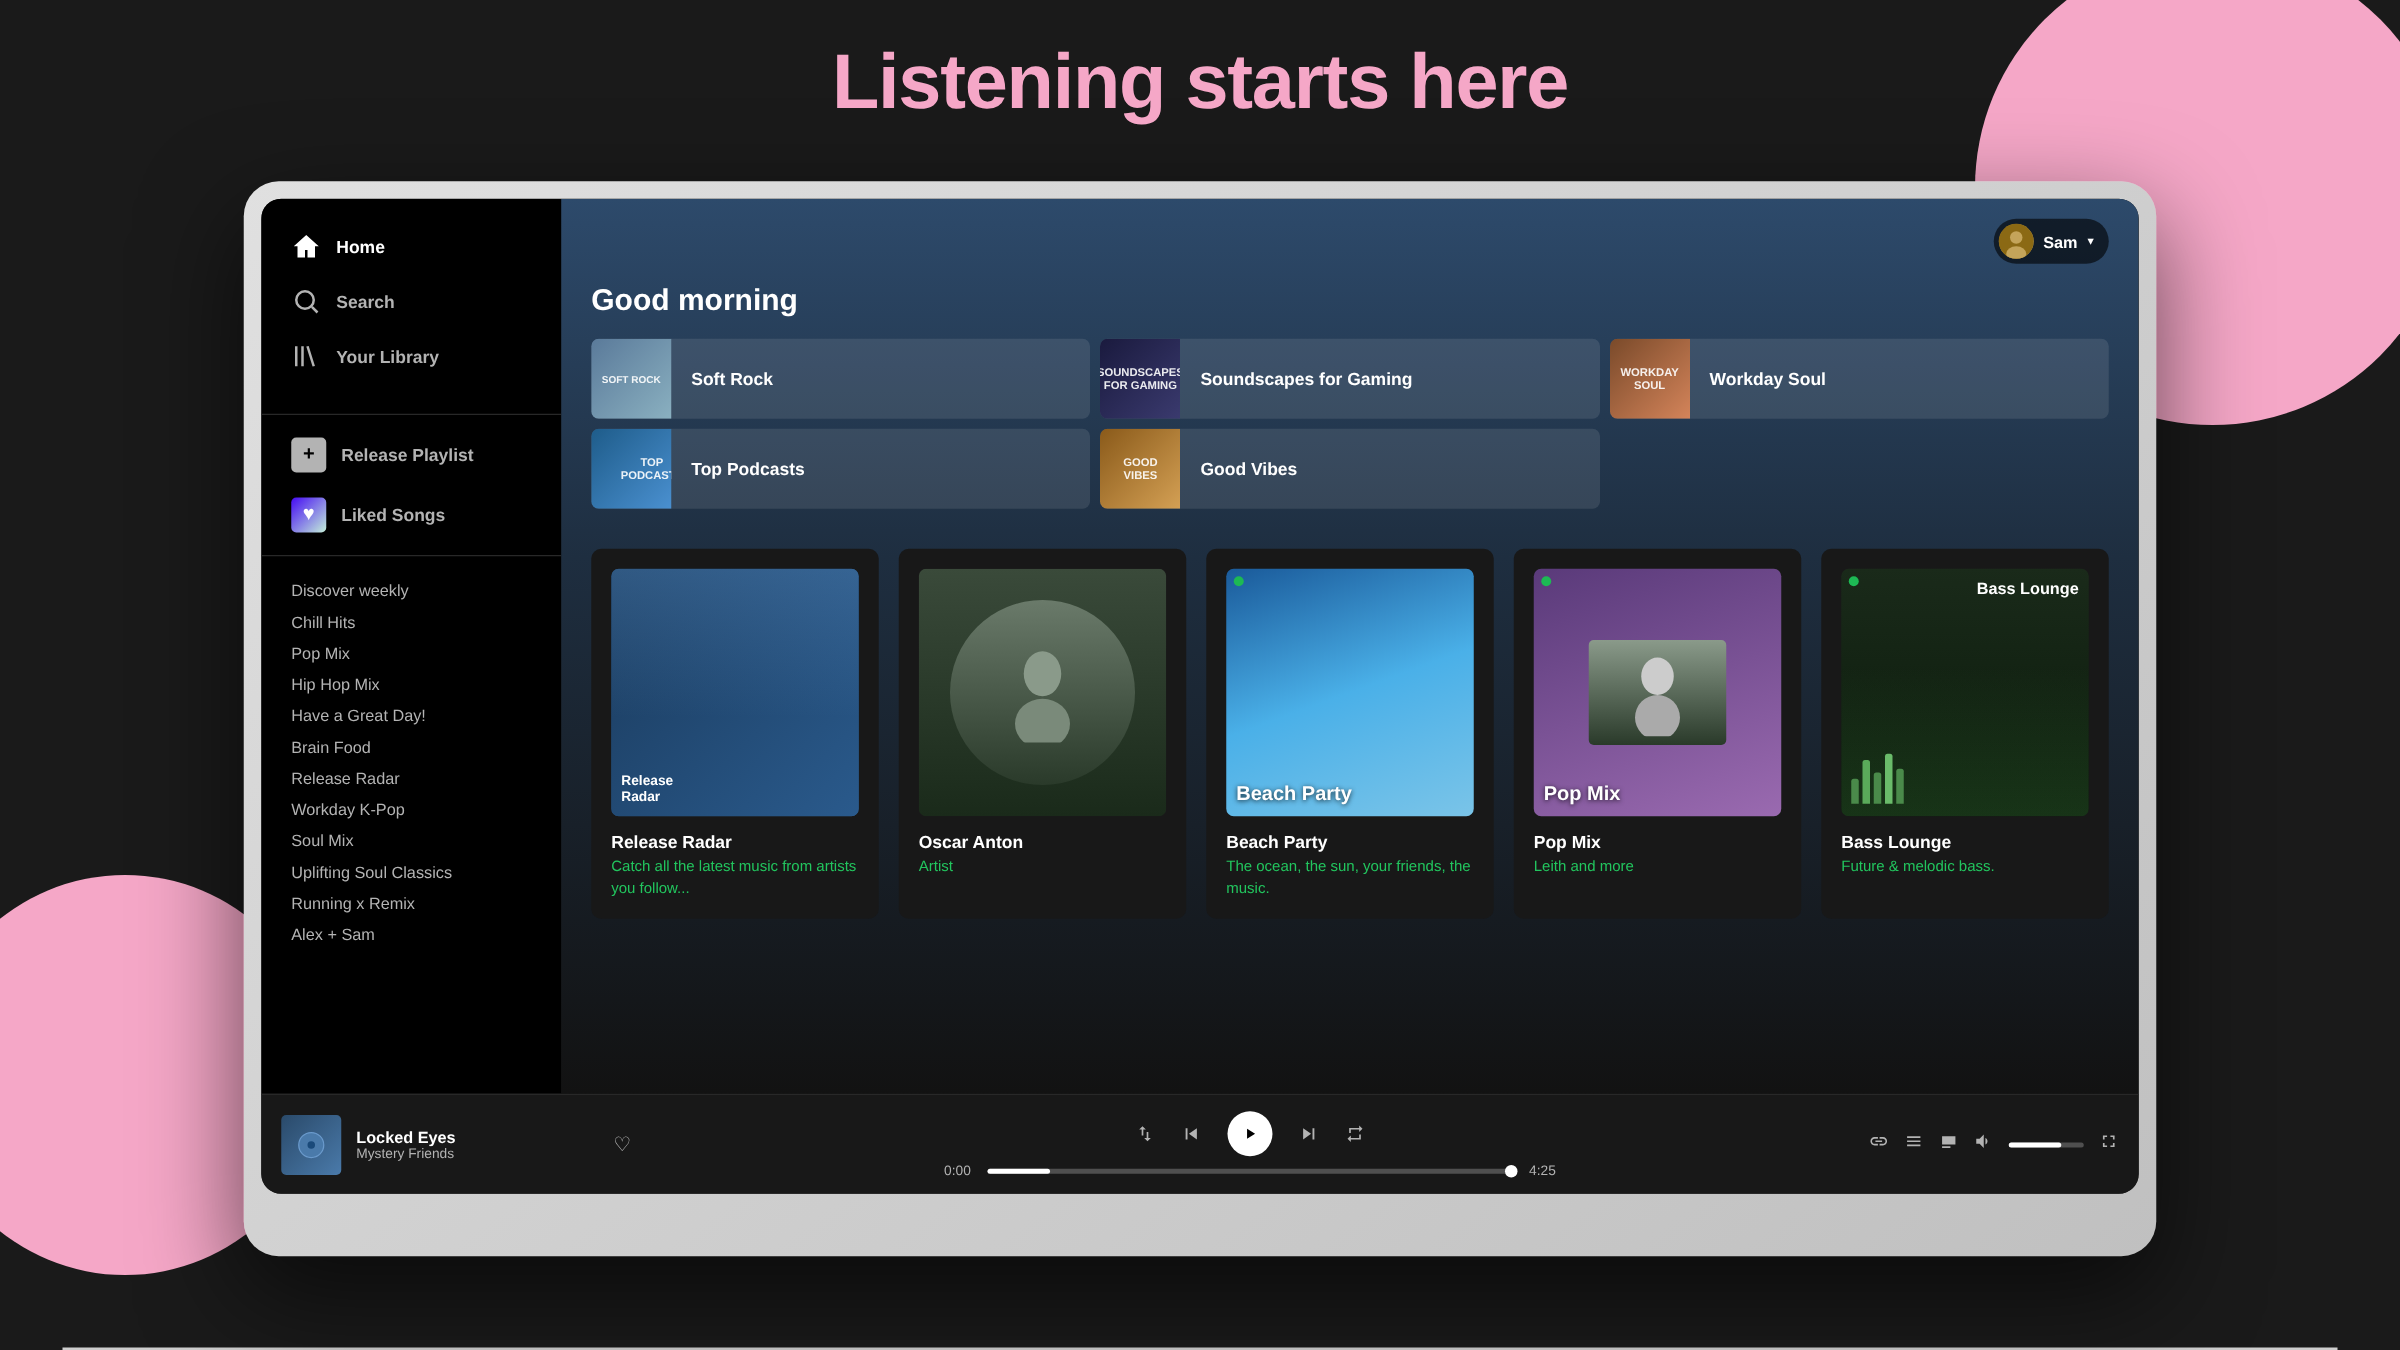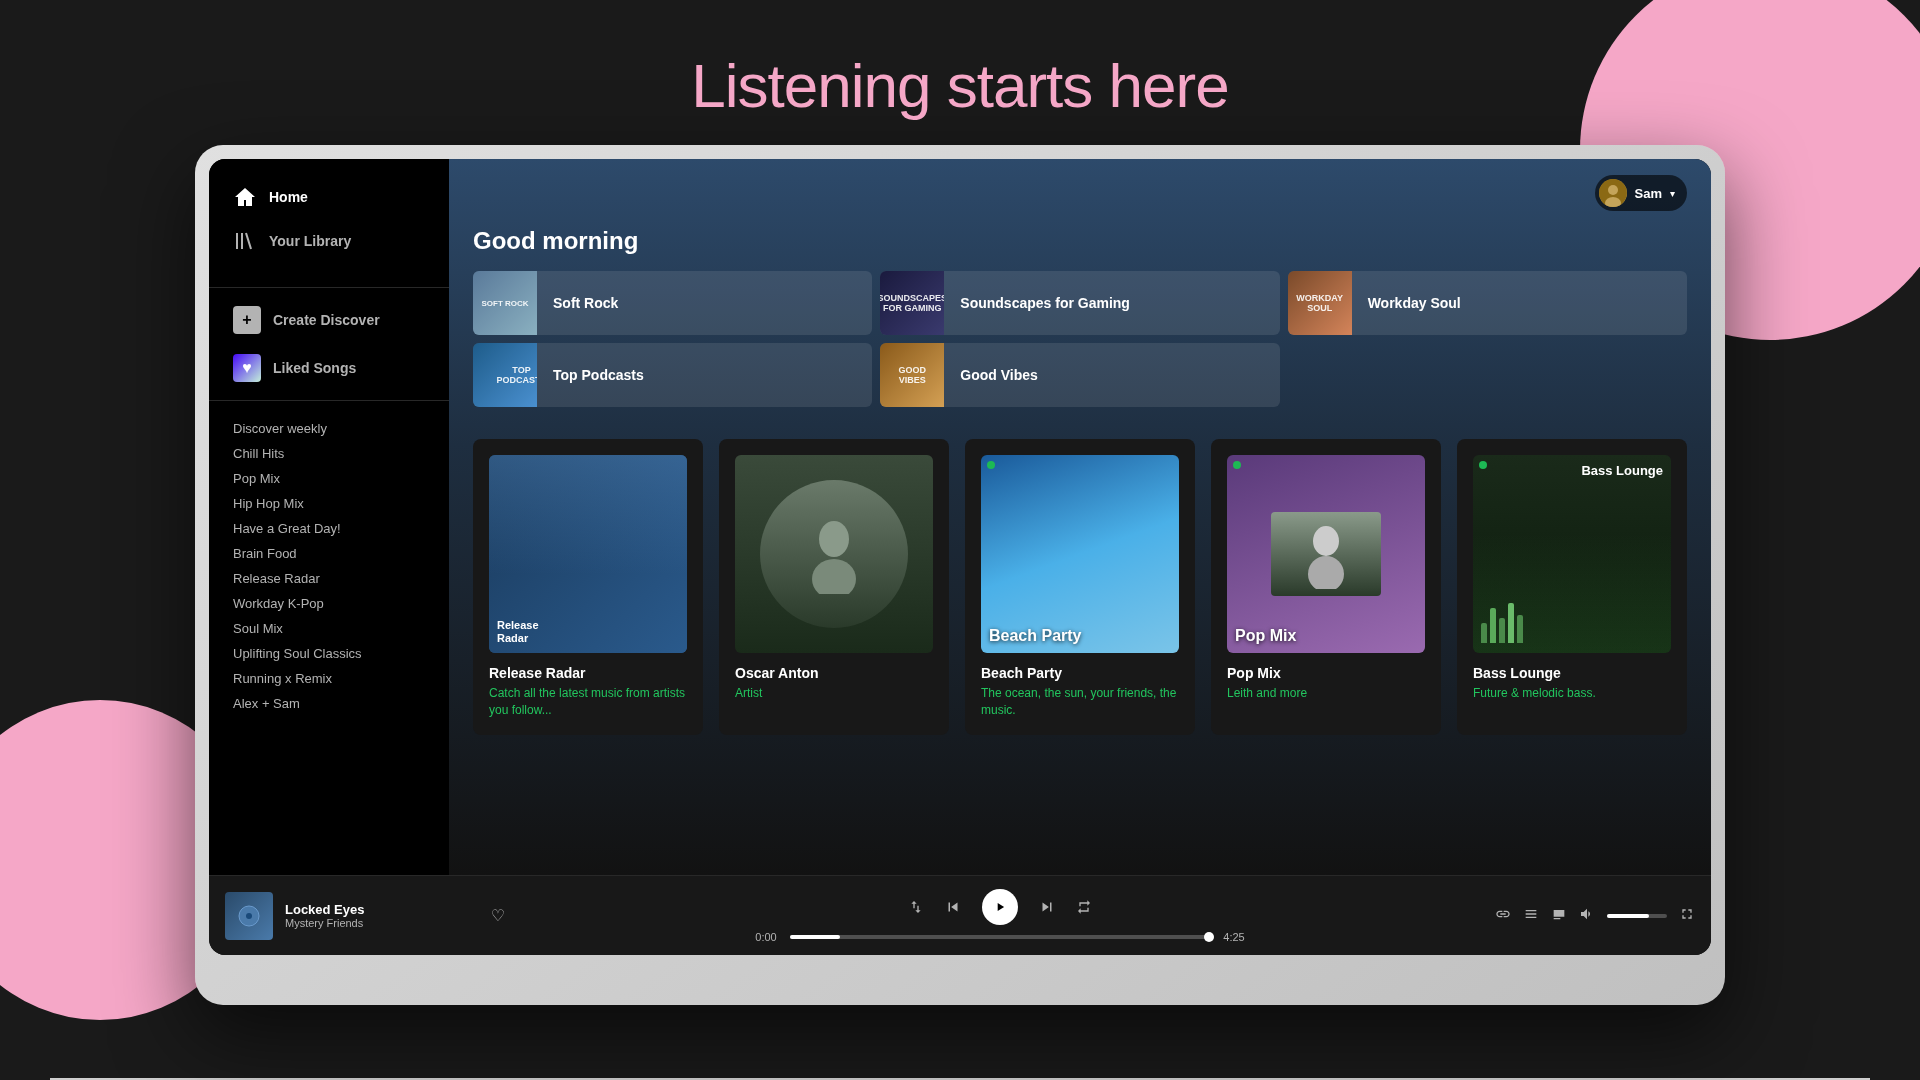--- a/index.html
+++ b/index.html
@@ -37,24 +37,23 @@
     
     .page-header {
       position: absolute;
       top: 30px;
       left: 0; right: 0;
       text-align: center;
       z-index: 10;
     }
     .page-header h1 {
       font-size: 62px;
-      font-weight: 400;
+      font-weight: 700;
       color: #f5a7c7;
       letter-spacing: -1px;
-      margin-top: 20px;
     }
 
     
     .laptop-outer {
       position: absolute;
       top: 145px;
       left: 195px;
       width: 1530px;
       height: 860px;
       background: linear-gradient(145deg, #e0e0e0, #c0c0c0);
@@ -511,38 +510,47 @@
 
           <div class="nav-item active">
             <div class="nav-icon">
               <svg width="24" height="24" viewBox="0 0 24 24" fill="white">
                 <path d="M12 3L2 12h3v9h6v-6h2v6h6v-9h3z"></path>
               </svg>
             </div>
             <span>Home</span>
           </div>
 
+          <div class="nav-item">
+            <div class="nav-icon">
+              <svg width="24" height="24" viewBox="0 0 24 24" fill="#b3b3b3">
+                <circle cx="11" cy="11" r="7" stroke="#b3b3b3" stroke-width="2" fill="none"></circle>
+                <line x1="16.5" y1="16.5" x2="21" y2="21" stroke="#b3b3b3" stroke-width="2"></line>
+              </svg>
+            </div>
+            <span>Search</span>
+          </div>
 
           <div class="nav-item">
             <div class="nav-icon">
               <svg width="24" height="24" viewBox="0 0 24 24" fill="#b3b3b3">
                 <rect x="3" y="4" width="2" height="16"></rect>
                 <rect x="8" y="4" width="2" height="16"></rect>
                 <path d="M13 4l5 16" stroke="#b3b3b3" stroke-width="2"></path>
               </svg>
             </div>
             <span>Your Library</span>
           </div>
         </div>
 
         <div class="sidebar-divider"></div>
 
         <div class="sidebar-action">
           <div class="action-icon create-icon">+</div>
-          <span>Create Discover</span>
+          <span>Release Playlist</span>
         </div>
 
         <div class="sidebar-action">
           <div class="action-icon liked-icon">♥</div>
           <span>Liked Songs</span>
         </div>
 
         <div class="sidebar-divider"></div>
 
         <div class="playlist-list">

